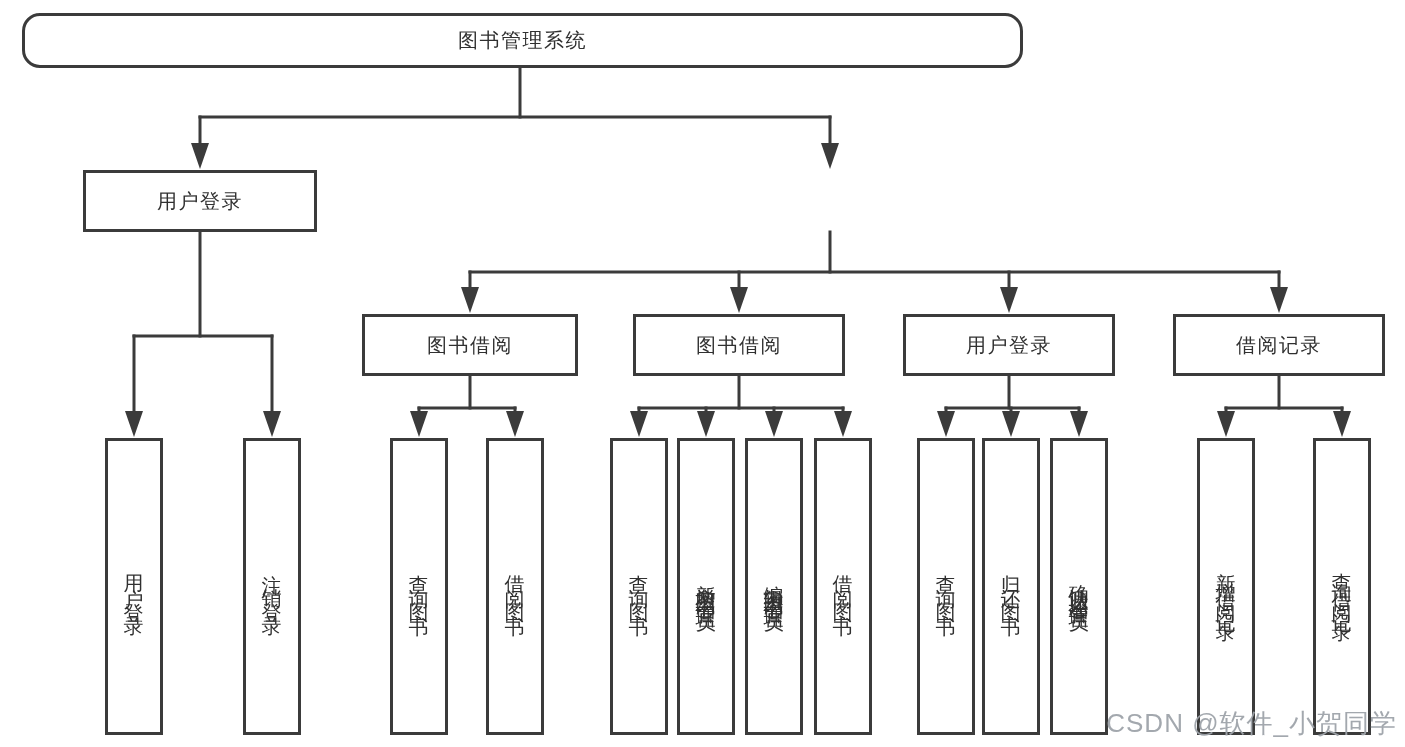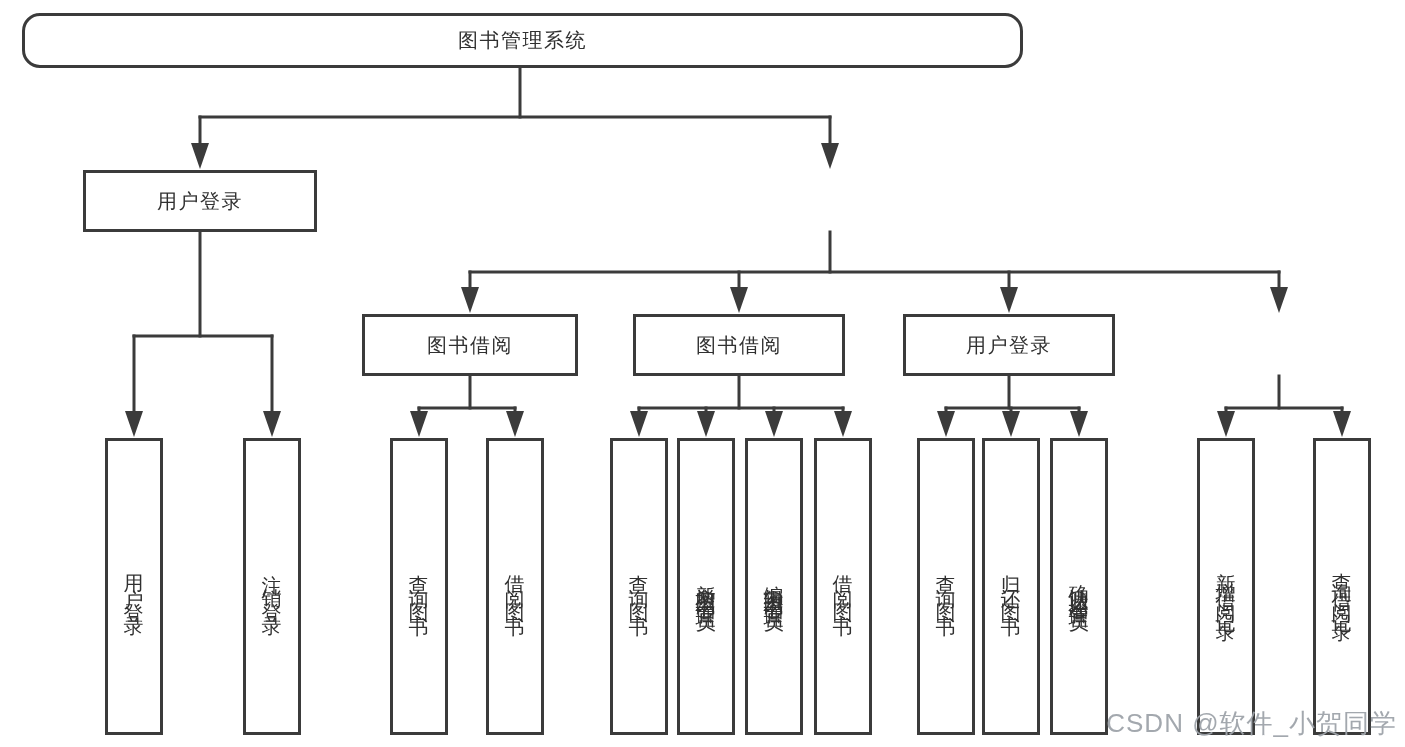--- a/index.html
+++ b/index.html
@@ -146,20 +146,23 @@
 
   <div class="hbox" style="left:362px; top:314px; width:216px; height:62px;">
     <span>图书借阅</span>
   </div>
   <div class="hbox" style="left:633px; top:314px; width:212px; height:62px;">
     <span>图书借阅</span>
   </div>
   <div class="hbox" style="left:903px; top:314px; width:212px; height:62px;">
     <span>用户登录</span>
   </div>
+  <div class="hbox" style="left:1173px; top:314px; width:212px; height:62px;">
+    <span>借阅记录</span>
+  </div>
 
   <div class="vbox" style="left:105px;">
     <span class="vtext ls-wide">用户登录</span>
   </div>
   <div class="vbox" style="left:243px;">
     <span class="vtext ls-wide">注销登录</span>
   </div>
 
   <div class="vbox" style="left:390px;">
     <span class="vtext ls-wide">查询图书</span>

